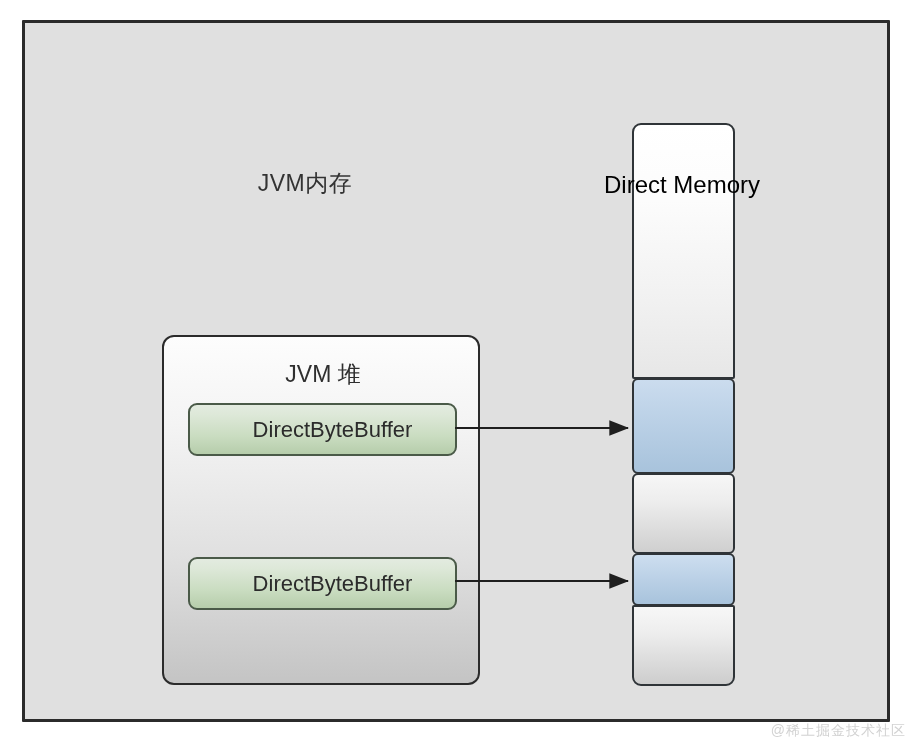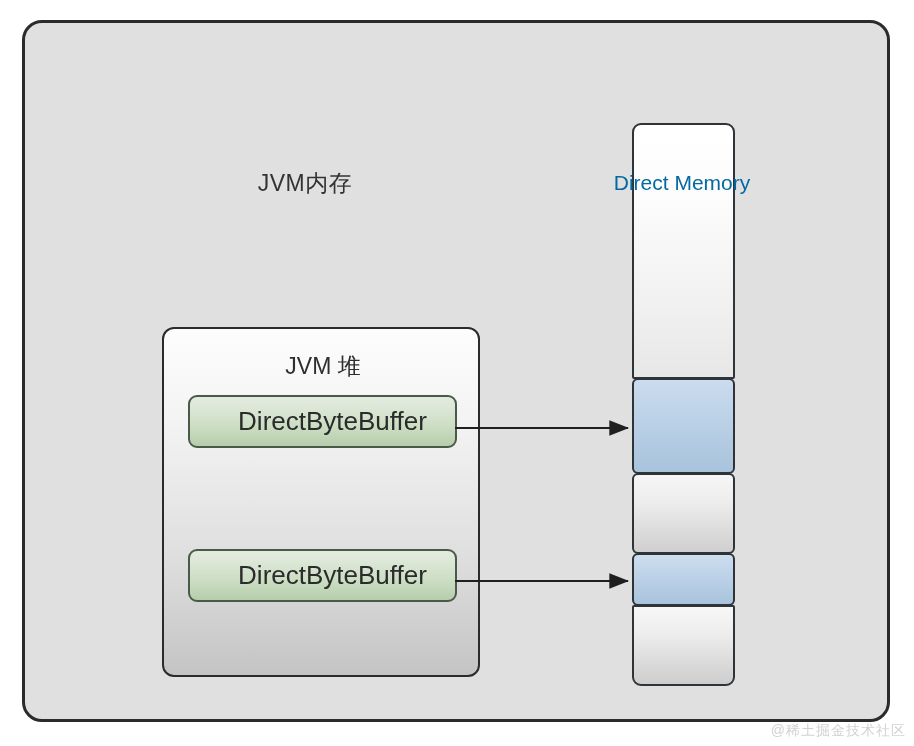--- a/index.html
+++ b/index.html
@@ -25,40 +25,40 @@
   
   .outer-box {
     position: absolute;
     left: 22px;
     top: 20px;
     width: 868px;
     height: 702px;
     box-sizing: border-box;
     background: #e0e0e0;
     border: 3px solid #2b2b2b;
-    border-radius: 20px;
+    border-radius: 1px;
   }
 
   .outer-label {
     position: absolute;
     left: 160px;
     top: 145px;
     width: 240px;
     text-align: center;
     font-size: 23px;
     color: #333333;
     letter-spacing: 0.5px;
     white-space: nowrap;
   }
 
   
   .heap-box {
     position: absolute;
     left: 137px;
-    top: 304px;
+    top: 312px;
     width: 318px;
     height: 350px;
     box-sizing: border-box;
     background: linear-gradient(to bottom, #fdfdfd 0%, #f4f4f4 25%, #dfdfdf 65%, #c4c4c4 100%);
     border: 2px solid #2b2b2b;
     border-radius: 12px;
   }
 
   .heap-label {
     position: absolute;
@@ -81,21 +81,21 @@
     border: 2px solid #4a5a48;
     border-radius: 9px;
     display: flex;
     align-items: center;
     justify-content: center;
   }
   .dbb-box.first { left: 24px; top: 66px; }
   .dbb-box.second { left: 24px; top: 220px; }
 
   .dbb-label {
-    font-size: 26px;
+    font-size: 22px;
     color: #2b2b2b;
     white-space: nowrap;
     margin-left: 20px;
   }
 
   
   .dm-column {
     position: absolute;
     left: 607px;
     top: 100px;
@@ -140,22 +140,22 @@
     border-radius: 2px 2px 9px 9px;
     background: linear-gradient(to bottom, #f7f7f7 0%, #ededed 35%, #cdcdcd 100%);
   }
 
   .dm-label {
     position: absolute;
     left: 537px;
     top: 148px;
     width: 240px;
     text-align: center;
-    font-size: 21px;
-    color: #0369a1;
+    font-size: 24px;
+    color: #000000;
     white-space: nowrap;
     z-index: 5;
   }
 
   
   .arrow-svg {
     position: absolute;
     left: 0;
     top: 0;
     width: 914px;

